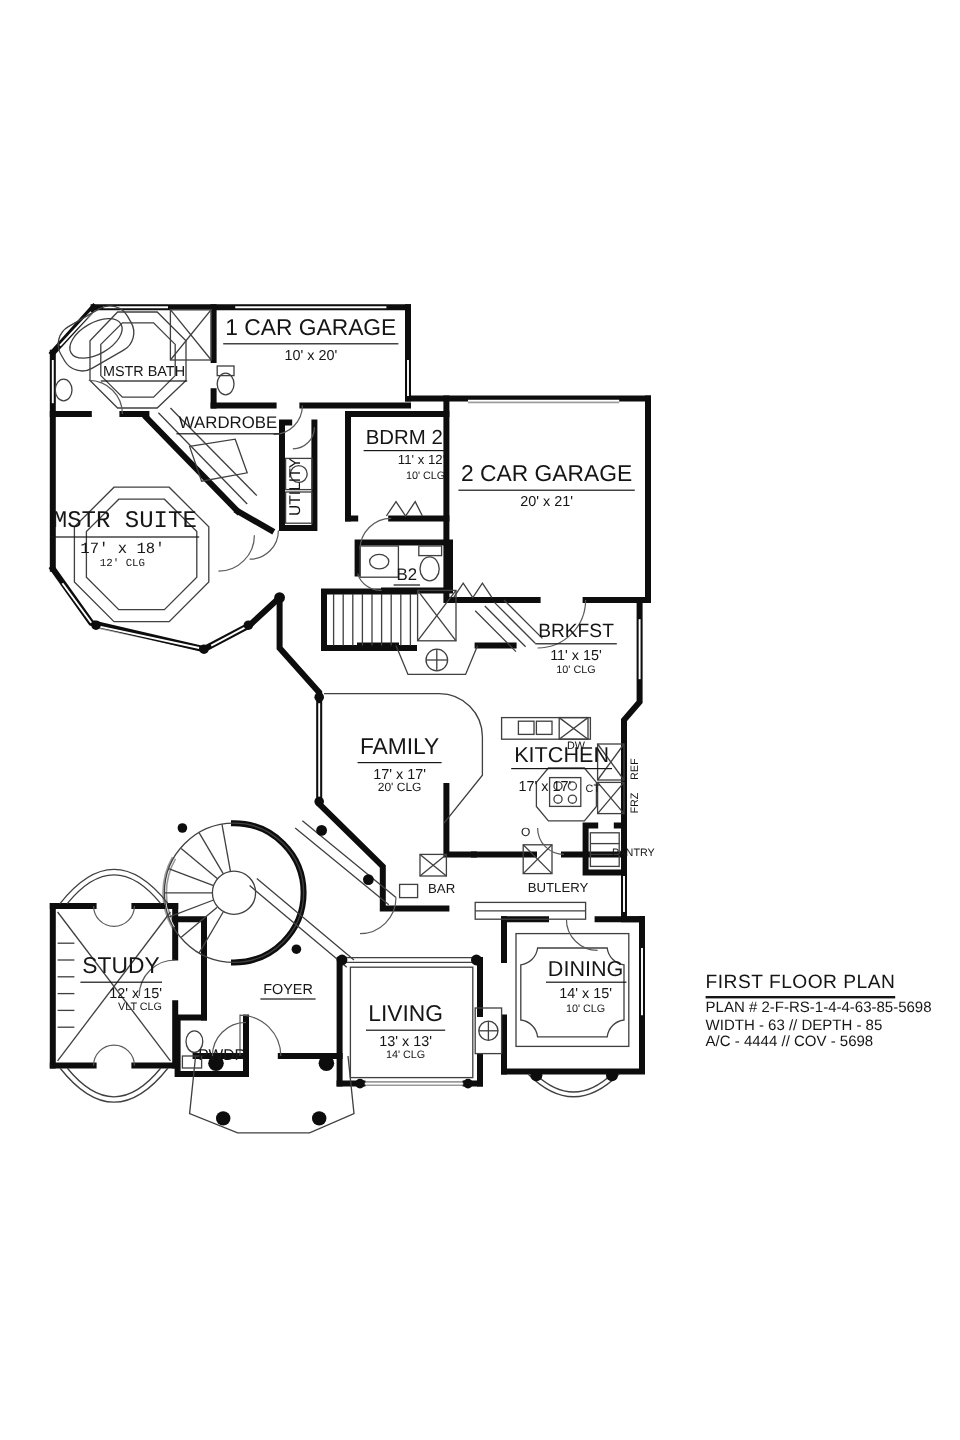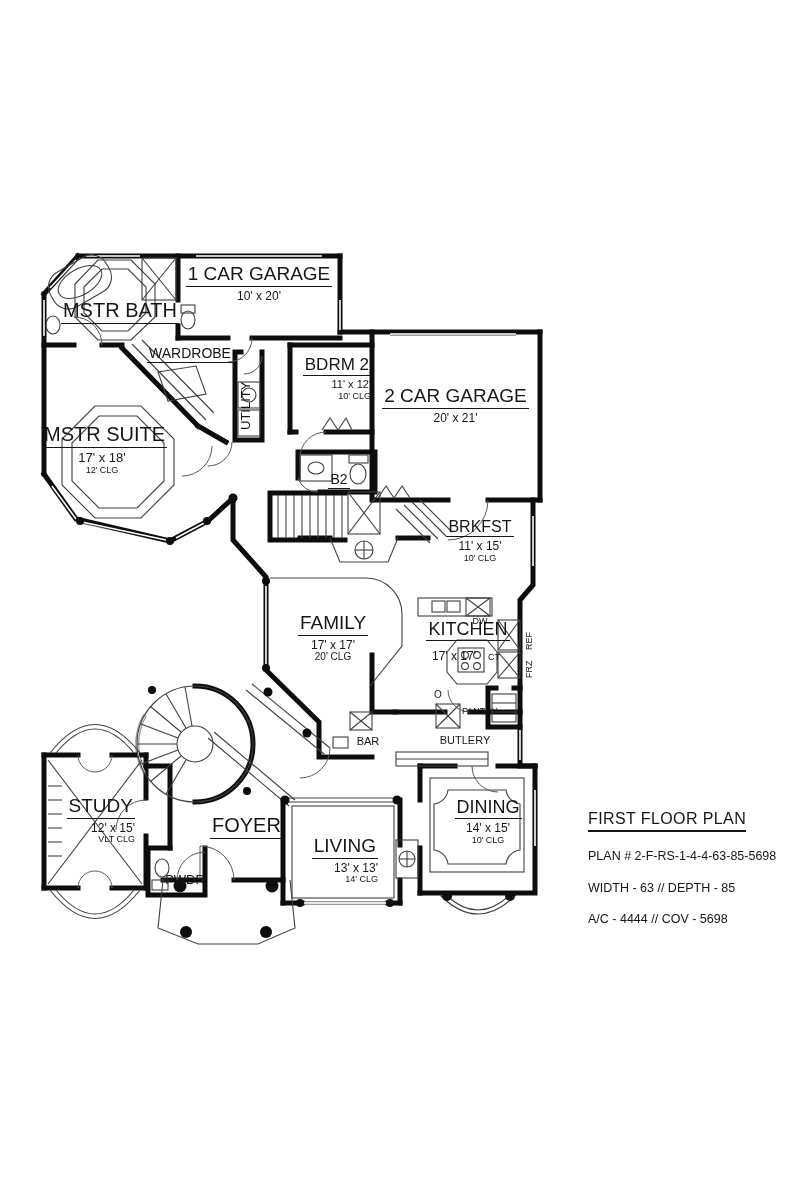--- a/index.html
+++ b/index.html
@@ -13,23 +13,23 @@
   .d path{stroke:#5a5a5a;stroke-width:1;fill:none;}
   .c circle{fill:#0d0d0d;stroke:none;}
   .rlabel{position:absolute;text-align:center;line-height:1.08;color:#161616;white-space:nowrap;}
   .rname{display:inline-block;border-bottom:1.6px solid #161616;padding:0 2px 1px;}
   .plain .rname{border-bottom:none;}
   .rsize{display:block;margin-top:3px;}
   .rclg{display:block;margin-top:1px;}
   .vert{position:absolute;writing-mode:vertical-rl;transform:rotate(180deg);color:#161616;white-space:nowrap;}
   #title-block{position:absolute;left:588px;top:810px;width:210px;text-align:left;color:#161616;}
   .tb-title{font-size:16px;letter-spacing:0.4px;border-bottom:2px solid #161616;padding-bottom:2px;display:inline-block;}
-  .tb-line{font-size:12.5px;line-height:13.5px;margin-top:18px;}
+  .tb-line{font-size:12.5px;line-height:13.5px;margin-top:1px;}
   .fs19{font-size:19px;} .fs20{font-size:20px;} .fs18{font-size:18px;} .fs17{font-size:17px;}
-  .fs16{font-size:16px;} .fs15{font-size:20px;} .fs14{font-size:14px;} .fs13{font-size:13px;}
+  .fs16{font-size:16px;} .fs15{font-size:12px;} .fs14{font-size:14px;} .fs13{font-size:13px;}
   .fs12{font-size:12px;} .fs11{font-size:11px;} .fs10{font-size:10px;} .fs9{font-size:9px;}
 </style>
 </head>
 <body>
 
 <div id="page">
 
 <svg id="plan-svg" width="800" height="1200" viewBox="0 0 800 1200">
 
   <g class="win">
@@ -316,21 +316,21 @@
   <span class="rname fs17">BDRM 2</span>
   <span class="rsize fs11">11' x 12'</span>
   <span class="rclg fs9">10' CLG</span>
 </div>
 
 <div class="rlabel" style="left:378px;top:386px;width:155px;">
   <span class="rname fs19">2 CAR GARAGE</span>
   <span class="rsize fs12">20' x 21'</span>
 </div>
 
-<div class="rlabel" style="left:42px;top:424px;width:120px;">
+<div class="rlabel" style="left:42px;top:424px;width:120px;font-family:Liberation Mono, monospace;">
   <span class="rname fs20">MSTR SUITE</span>
   <span class="rsize fs13">17' x 18'</span>
   <span class="rclg fs9">12' CLG</span>
 </div>
 
 <div class="rlabel" style="left:322px;top:470px;width:34px;">
   <span class="rname fs14">B2</span>
 </div>
 
 <div class="rlabel" style="left:432px;top:518px;width:96px;">
@@ -361,21 +361,21 @@
 <div class="vert fs9" style="left:524px;top:626px;height:24px;">
   <span>REF</span>
 </div>
 <div class="vert fs9" style="left:524px;top:654px;height:24px;">
   <span>FRZ</span>
 </div>
 <div class="rlabel plain fs10" style="left:430px;top:690px;width:16px;">
   <span class="rname">O</span>
 </div>
 
-<div class="rlabel plain" style="left:460px;top:700px;width:38px;text-decoration:underline;">
+<div class="rlabel plain" style="left:508px;top:700px;width:38px;text-decoration:underline;">
   <span class="rname fs9">PANTRY</span>
 </div>
 
 <div class="rlabel plain" style="left:348px;top:731px;width:40px;">
   <span class="rname fs11">BAR</span>
 </div>
 
 <div class="rlabel plain" style="left:430px;top:730px;width:70px;">
   <span class="rname fs11">BUTLERY</span>
 </div>
@@ -387,21 +387,21 @@
 </div>
 
 <div class="rlabel" style="left:210px;top:815px;width:60px;">
   <span class="rname fs15">FOYER</span>
 </div>
 
 <div class="rlabel plain" style="left:160px;top:870px;width:50px;">
   <span class="rname fs13">PWDR</span>
 </div>
 
-<div class="rlabel" style="left:298px;top:836px;width:80px;text-align:right;">
+<div class="rlabel" style="left:298px;top:836px;width:80px;">
   <span class="rname fs19">LIVING</span>
   <span class="rsize fs12">13' x 13'</span>
   <span class="rclg fs9">14' CLG</span>
 </div>
 
 <div class="rlabel" style="left:432px;top:798px;width:112px;">
   <span class="rname fs18">DINING</span>
   <span class="rsize fs12">14' x 15'</span>
   <span class="rclg fs9">10' CLG</span>
 </div>

